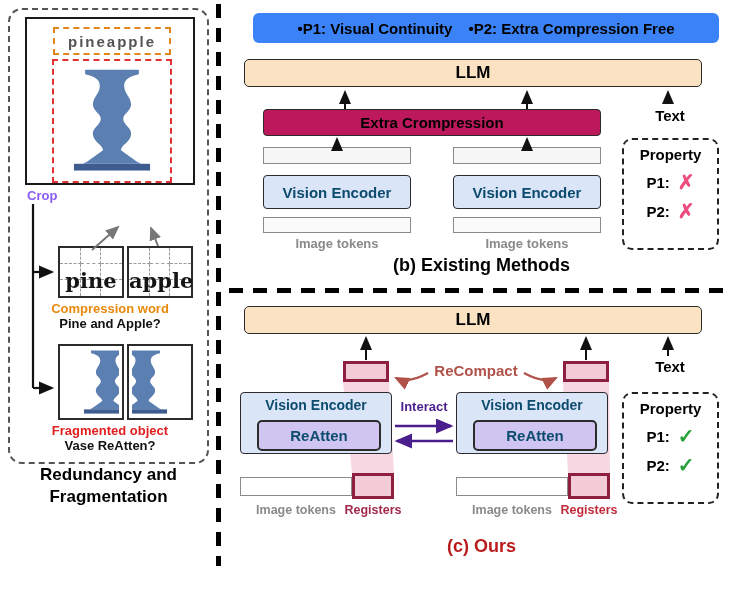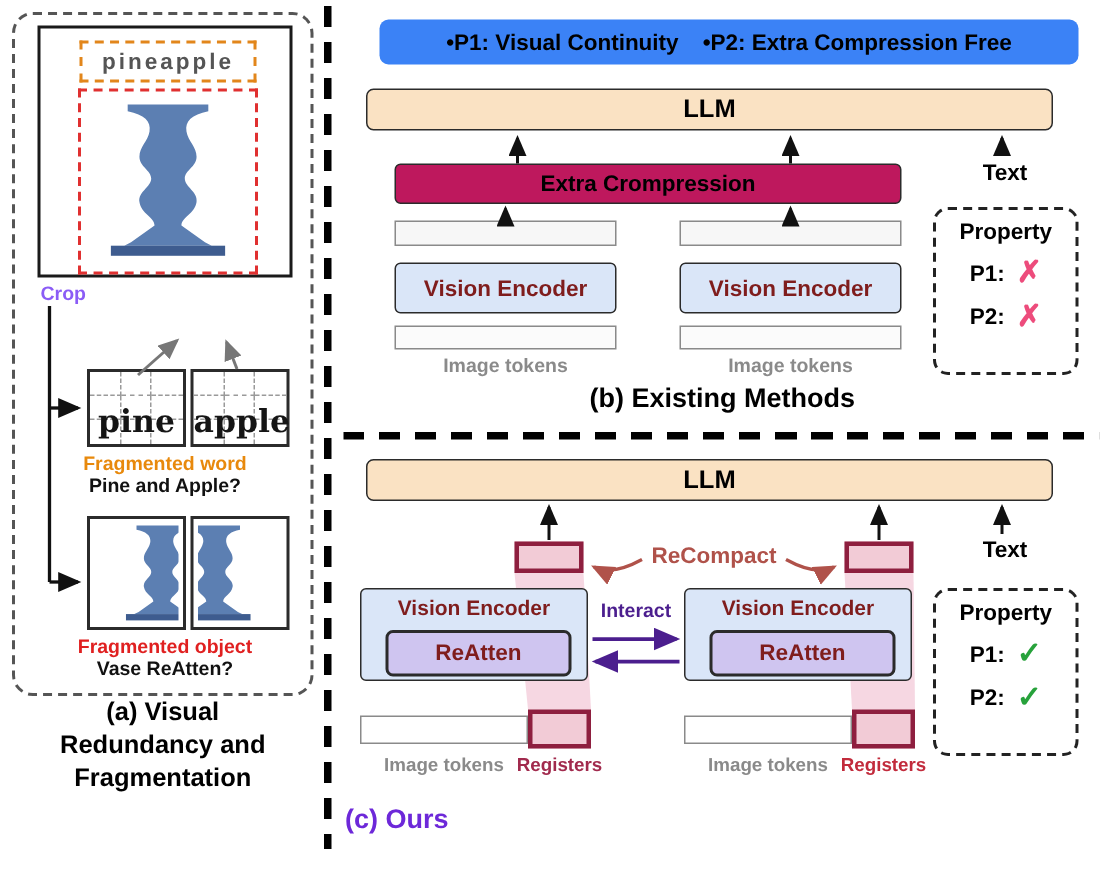--- a/index.html
+++ b/index.html
@@ -34,30 +34,30 @@
   .vdiv{left:216px;top:4px;width:5px;height:562px;background:repeating-linear-gradient(180deg,#000 0 14px,transparent 14px 24px);z-index:1;}
   .hdiv{left:229px;top:288px;width:504px;height:5px;background:repeating-linear-gradient(90deg,#000 0 14px,transparent 14px 24px);z-index:1;}
 
   
   .banner{left:253px;top:13px;width:466px;height:30px;background:#3b82f6;border-radius:6px;display:flex;align-items:center;justify-content:center;gap:16px;font-weight:bold;font-size:15px;color:#000;}
   .llm-bar{background:#FAE2C3;border:1.5px solid #2b2b2b;border-radius:5px;font-weight:bold;font-size:17px;color:#000;}
   .llm-b{left:244px;top:59px;width:458px;height:28px;}
   .llm-c{left:244px;top:306px;width:458px;height:28px;}
   .comp-bar{left:263px;top:109px;width:338px;height:27px;background:#be185d;border:1.5px solid #2b2b2b;border-radius:4px;font-weight:bold;font-size:15px;}
   .tokstrip{background:#f7f7f7;border:1px solid #8a8a8a;}
-  .venc{background:#DAE6F8;border:1.5px solid #2b2b2b;border-radius:4px;font-weight:bold;font-size:15px;color:#7f1d1d;}
+  .venc{background:#DAE6F8;border:1.5px solid #2b2b2b;border-radius:4px;font-weight:bold;font-size:15px;color:#0c4a6e;}
   .imgtok-lbl{color:#8a8a8a;font-weight:bold;font-size:13px;text-align:center;}
   .text-lbl{font-weight:bold;font-size:15px;color:#000;text-align:center;}
   .propbox{background:#fff;border:2.5px dashed #222;border-radius:10px;z-index:2;display:flex;flex-direction:column;align-items:center;padding-top:6px;box-sizing:border-box;gap:9px;}
   .propbox .ptitle{font-weight:bold;font-size:15px;color:#000;}
   .prow{display:flex;align-items:center;gap:8px;font-weight:bold;font-size:15px;color:#000;}
   .mark-x{color:#ED4C7C;font-size:20px;font-weight:bold;line-height:1;}
   .mark-v{color:#27A23B;font-size:20px;font-weight:bold;line-height:1;}
   .caption-b{left:230px;top:255px;width:503px;text-align:center;font-weight:bold;font-size:18px;color:#000;}
-  .caption-c{left:230px;top:536px;width:503px;font-weight:bold;font-size:18px;color:#6d28d9;}
+  .caption-c{left:230px;top:536px;width:503px;text-align:center;font-weight:bold;font-size:18px;color:#b91c1c;}
 
   
   .outbox{background:#F2CBD6;border:3px solid #8E1F3F;}
   .recompact-lbl{left:411px;top:362px;width:130px;text-align:center;font-weight:bold;font-size:15px;color:#B0524A;}
   .venc-c{width:152px;height:62px;}
   .venc-title{position:absolute;left:0;right:0;top:4px;text-align:center;font-weight:bold;font-size:14px;}
   .reatten{position:absolute;left:16px;top:27px;width:120px;height:27px;background:#CFC5F0;border:2px solid #2b2b2b;border-radius:5px;display:flex;align-items:center;justify-content:center;font-weight:bold;font-size:15px;}
   .interact-lbl{left:394px;top:399px;width:60px;text-align:center;font-weight:bold;font-size:13px;color:#4B1E8E;z-index:5;}
   .reg-lbl{color:#A12A4D;font-weight:bold;font-size:12.5px;text-align:center;}
 
@@ -118,39 +118,38 @@
       <i></i>
       <i></i>
       <i></i>
       <i></i>
       <i></i>
       <i></i>
       <i></i>
     <span class="gridword">apple</span>
   </div>
 
-  <div class="lbl frag-word">Fragmented word</div>
+  <div class="lbl frag-word">Compression word</div>
   <div class="lbl q-word">Pine and Apple?</div>
 
   <div class="node splitbox" style="left:58px;top:344px;width:66px;height:76px;">
     <svg viewBox="2 4 48 94" preserveAspectRatio="xMidYMid meet">
         <use href="#vaseG"></use>
       </svg>
   </div>
   <div class="node splitbox" style="left:127px;top:344px;width:66px;height:76px;">
     <svg viewBox="50 4 48 94" preserveAspectRatio="xMidYMid meet">
         <use href="#vaseG"></use>
       </svg>
   </div>
 
   <div class="lbl frag-obj">Fragmented object</div>
   <div class="lbl q-obj">Vase ReAtten?</div>
 
   <div class="lbl caption-a">
-    <div>(a) Visual</div>
     <div>Redundancy and</div>
     <div>Fragmentation</div>
   </div>
 
   <div class="node vdiv"></div>
   <div class="node hdiv"></div>
 
   <div class="node banner">
     <span>•P1: Visual Continuity</span>
     <span>•P2: Extra Compression Free</span>

